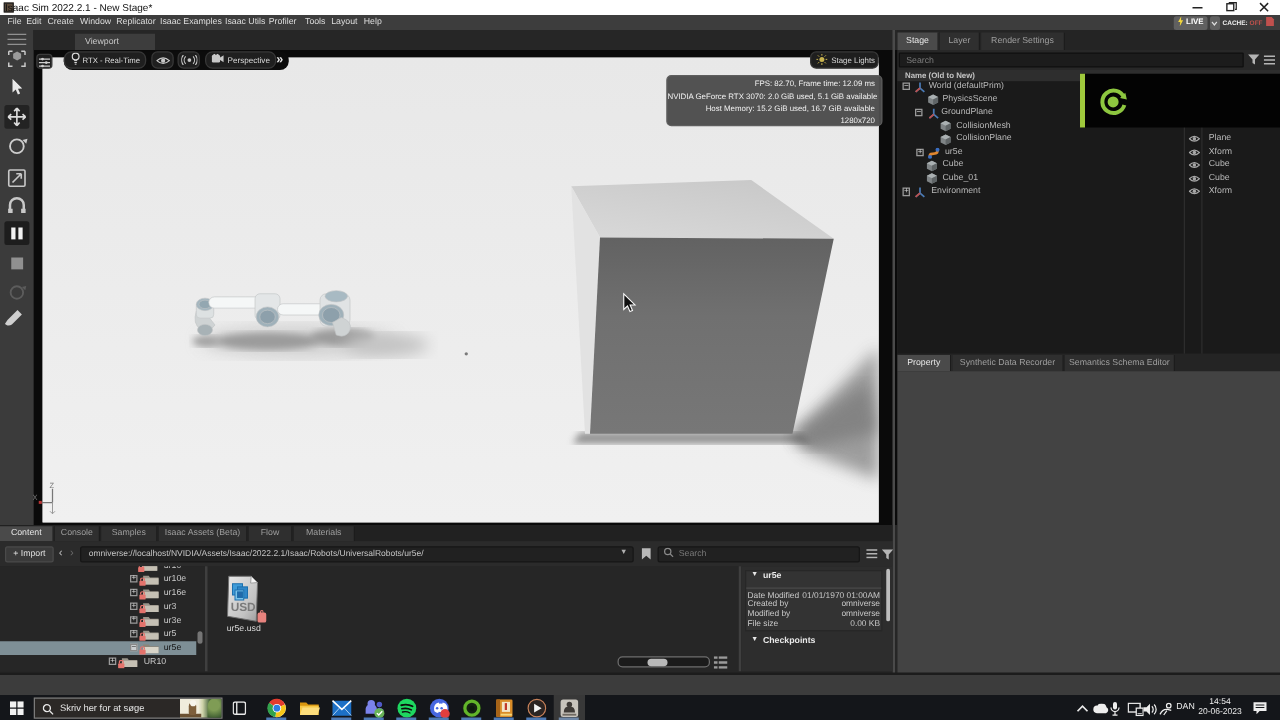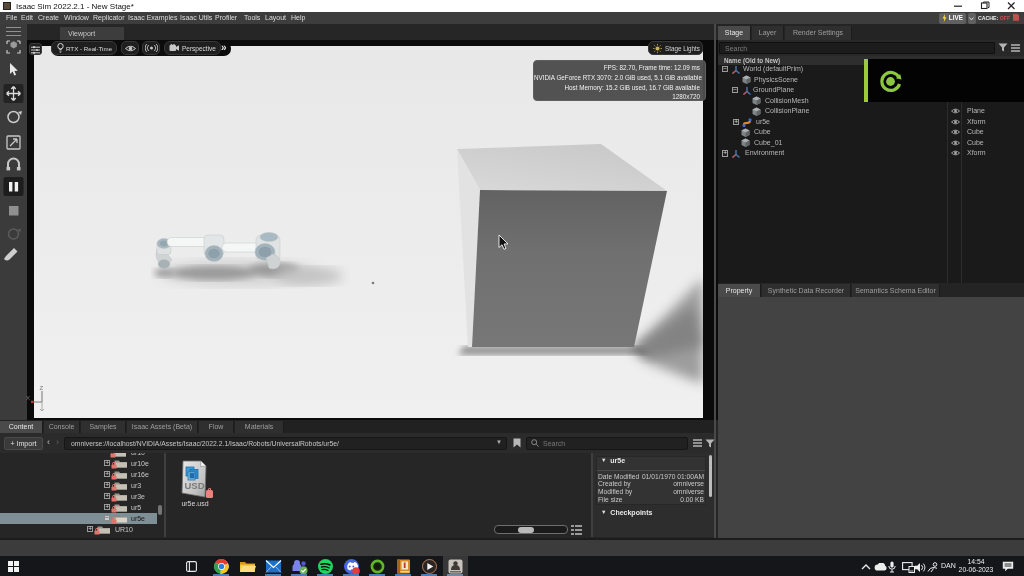--- a/index.html
+++ b/index.html
@@ -17,21 +17,21 @@
 .lk{position:absolute;top:4px;width:6px;height:7px}
 .crow{position:absolute;left:0;width:164px;height:11px;line-height:11px;font-size:7px;color:#c9c9c9}
 .ticon{position:absolute;top:558px;width:17px;height:17px}
 .tun{position:absolute;top:574px;height:2px;width:16px;background:#4e7ab5}
 </style></head>
 <body>
 <div id="root">
 
 <div class="a" style="left:0;top:0;width:1024px;height:12px;background:#fff"></div>
 <div class="a" style="left:3px;top:2px;width:8px;height:8px;background:#5a4a3a;border:1px solid #222"></div>
-<div class="a" style="left:16px;top:0;height:12px;line-height:13px;font-size:8px;color:#101010">Isaac Sim 2022.2.1 - New Stage*</div>
+<div class="a" style="left:4px;top:0;height:12px;line-height:13px;font-size:8px;color:#101010">Isaac Sim 2022.2.1 - New Stage*</div>
 <svg class="a" style="left:950px;top:0" width="74" height="12" viewBox="0 0 74 12">
  <path d="M4 6.2 H12" stroke="#222" stroke-width="1.2" fill="none"></path>
  <rect x="31.5" y="3" width="5.5" height="5.5" fill="none" stroke="#222" stroke-width="1.1"></rect>
  <path d="M33.5 3 v-1 h5.5 v5.5 h-1" stroke="#222" stroke-width="1" fill="none"></path>
  <path d="M58 2.5 L64.5 9 M64.5 2.5 L58 9" stroke="#222" stroke-width="1.2"></path>
 </svg>
 
 <div class="a" style="left:0;top:12px;width:1024px;height:12px;background:#3d3d3d"></div>
 <div class="a" style="left:0;top:12px;width:1024px;height:12px;font-size:7px;color:#dedede;line-height:12px">
 <span class="a" style="left:6px">File</span>
@@ -528,20 +528,33 @@
 
 <div class="a" style="left:0;top:556px;width:1024px;height:20px;background:#14161a"></div>
 <svg class="a" style="left:8px;top:561px" width="11" height="11" viewBox="0 0 11 11">
       <g fill="#f2f2f2">
         <rect x="0" y="0" width="5" height="5"></rect>
         <rect x="6" y="0" width="5" height="5"></rect>
         <rect x="0" y="6" width="5" height="5"></rect>
         <rect x="6" y="6" width="5" height="5"></rect>
       </g>
     </svg>
+<div class="a" style="left:27px;top:557.5px;width:151px;height:17px;background:#2b2826;border:1px solid #7a7a7a;overflow:hidden">
+ <svg class="a" style="left:6px;top:4px" width="9" height="9" viewBox="0 0 9 9">
+        <circle cx="3.5" cy="3.5" r="2.8" fill="none" stroke="#e8e8e8" stroke-width="1.1"></circle>
+        <path d="M5.8 5.8 L8.5 8.5" stroke="#e8e8e8" stroke-width="1.1"></path>
+      </svg>
+ <span class="a" style="left:20px;top:0;line-height:16px;font-size:7.5px;color:#e6e6e6">Skriv her for at søge</span>
+ <div class="a" style="left:116px;top:0;width:35px;height:17px;background:linear-gradient(90deg,#f0ecdc 0 42%,#cdd2a8 52%,#46633a 68%,#2e4a26 100%)">
+  <div class="a" style="left:0;top:12.5px;width:17px;height:2.5px;background:#6b5132"></div>
+  <div class="a" style="left:7px;top:3.5px;width:6px;height:10px;background:#7e5f3c;border-radius:3px 3px 2px 2px"></div>
+  <div class="a" style="left:7.5px;top:1.5px;width:5px;height:5px;background:#f7f4ec;border-radius:50%"></div>
+  <div class="a" style="left:22px;top:0;width:13px;height:17px;background:radial-gradient(circle at 40% 30%,#7f9c55 0 30%,#3c5a30 75%);border-radius:35% 0 0 15%"></div>
+ </div>
+</div>
 <svg class="a" style="left:186px;top:561px" width="11" height="11" viewBox="0 0 11 11">
       <rect x="0.6" y="0.6" width="9.8" height="9.8" rx="1.5" fill="none" stroke="#e8e8e8" stroke-width="1.1"></rect>
       <path d="M3.4 0.6 V10.4" stroke="#e8e8e8" stroke-width="1.1"></path>
     </svg>
 
 <svg class="ticon" style="left:213px" viewBox="0 0 17 17">
       <circle cx="8.5" cy="8.5" r="7.2" fill="#fff"></circle>
       <path d="M8.5 8.5 L2.3 4.2 A7.2 7.2 0 0 1 14.9 5.5 Z" fill="#e33b2e"></path>
       <path d="M8.5 8.5 L14.9 5.5 A7.2 7.2 0 0 1 7.2 15.6 Z" fill="#f7c617"></path>
       <path d="M8.5 8.5 L7.2 15.6 A7.2 7.2 0 0 1 2.3 4.2 Z" fill="#31a24c"></path>

